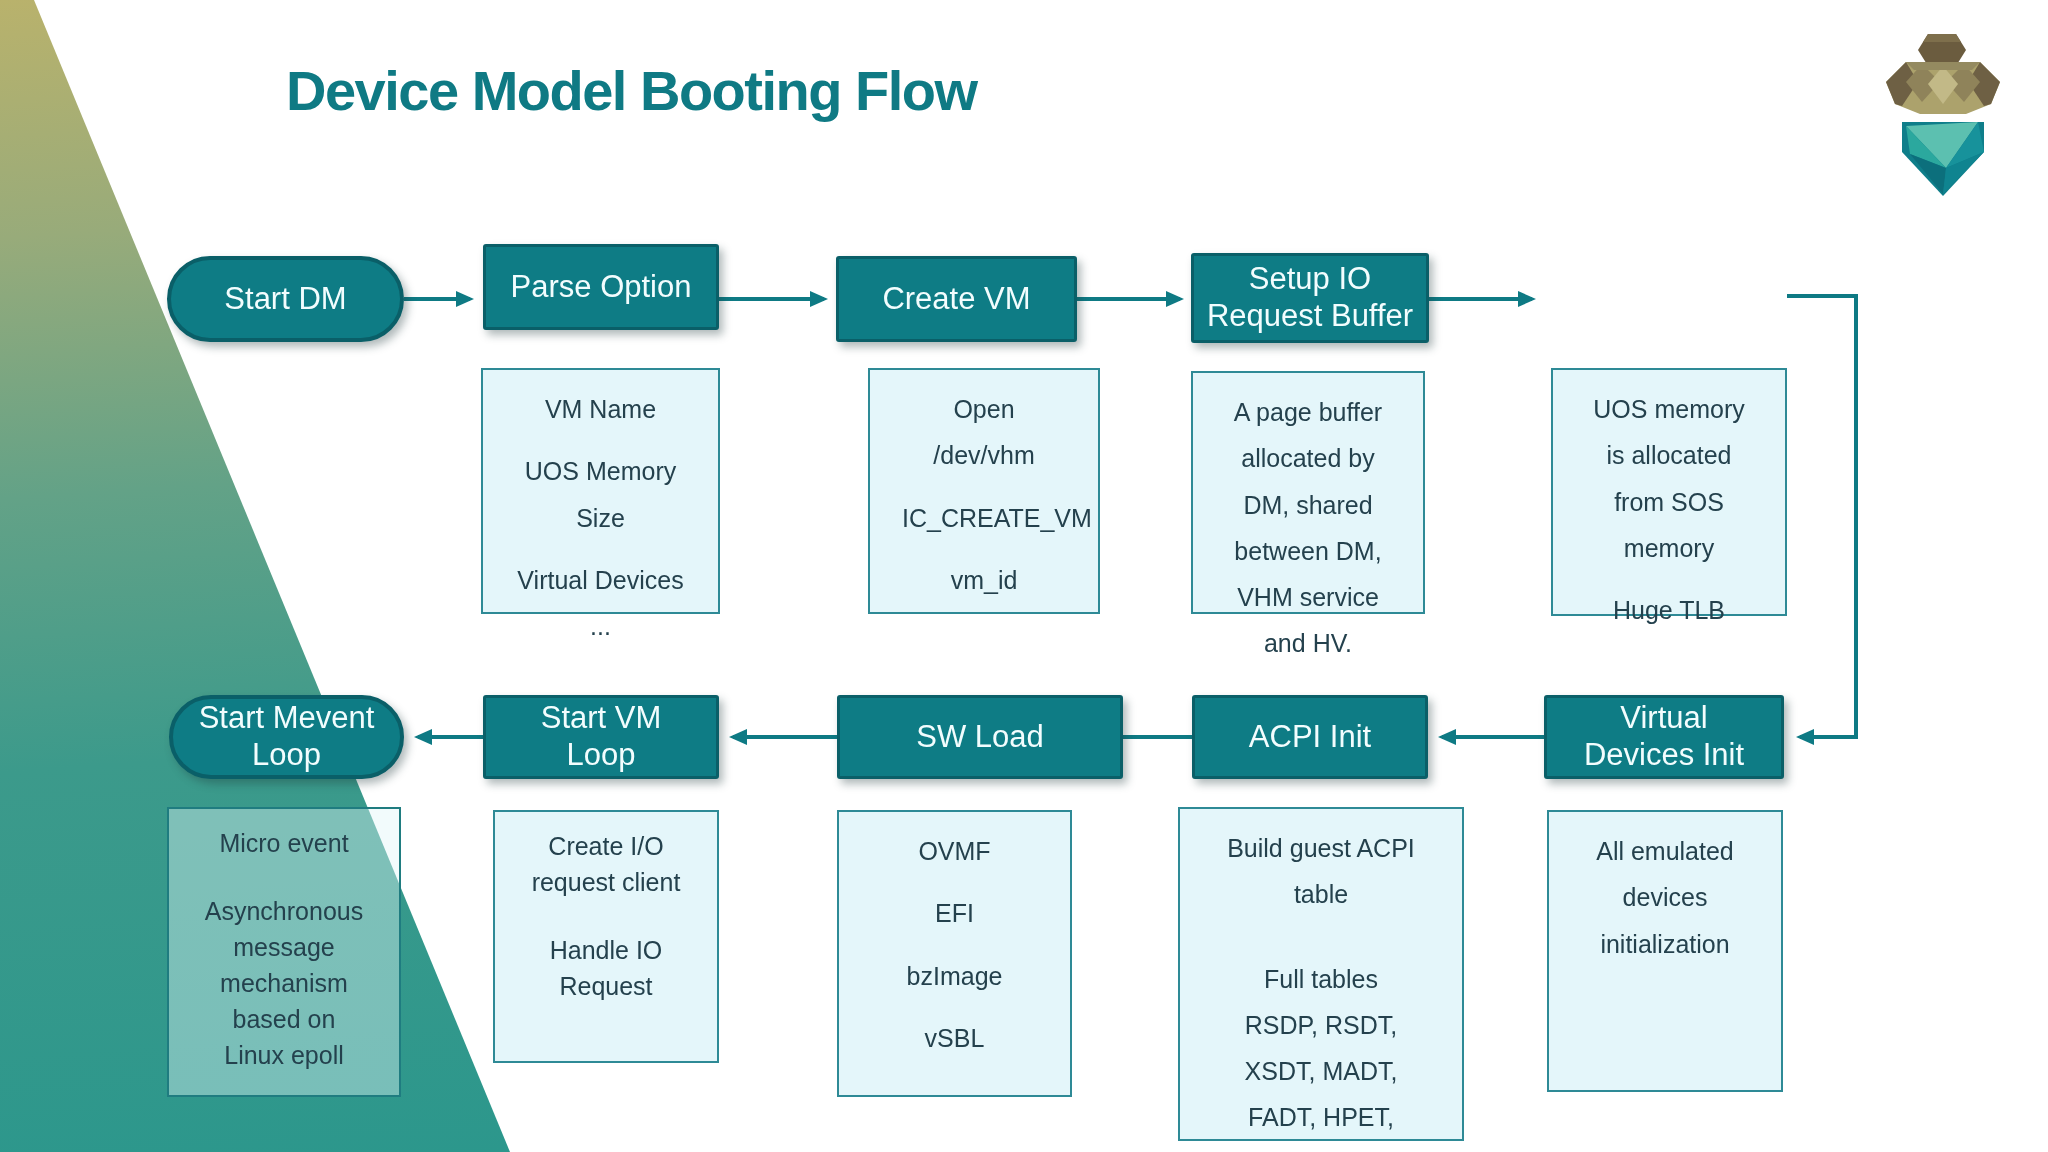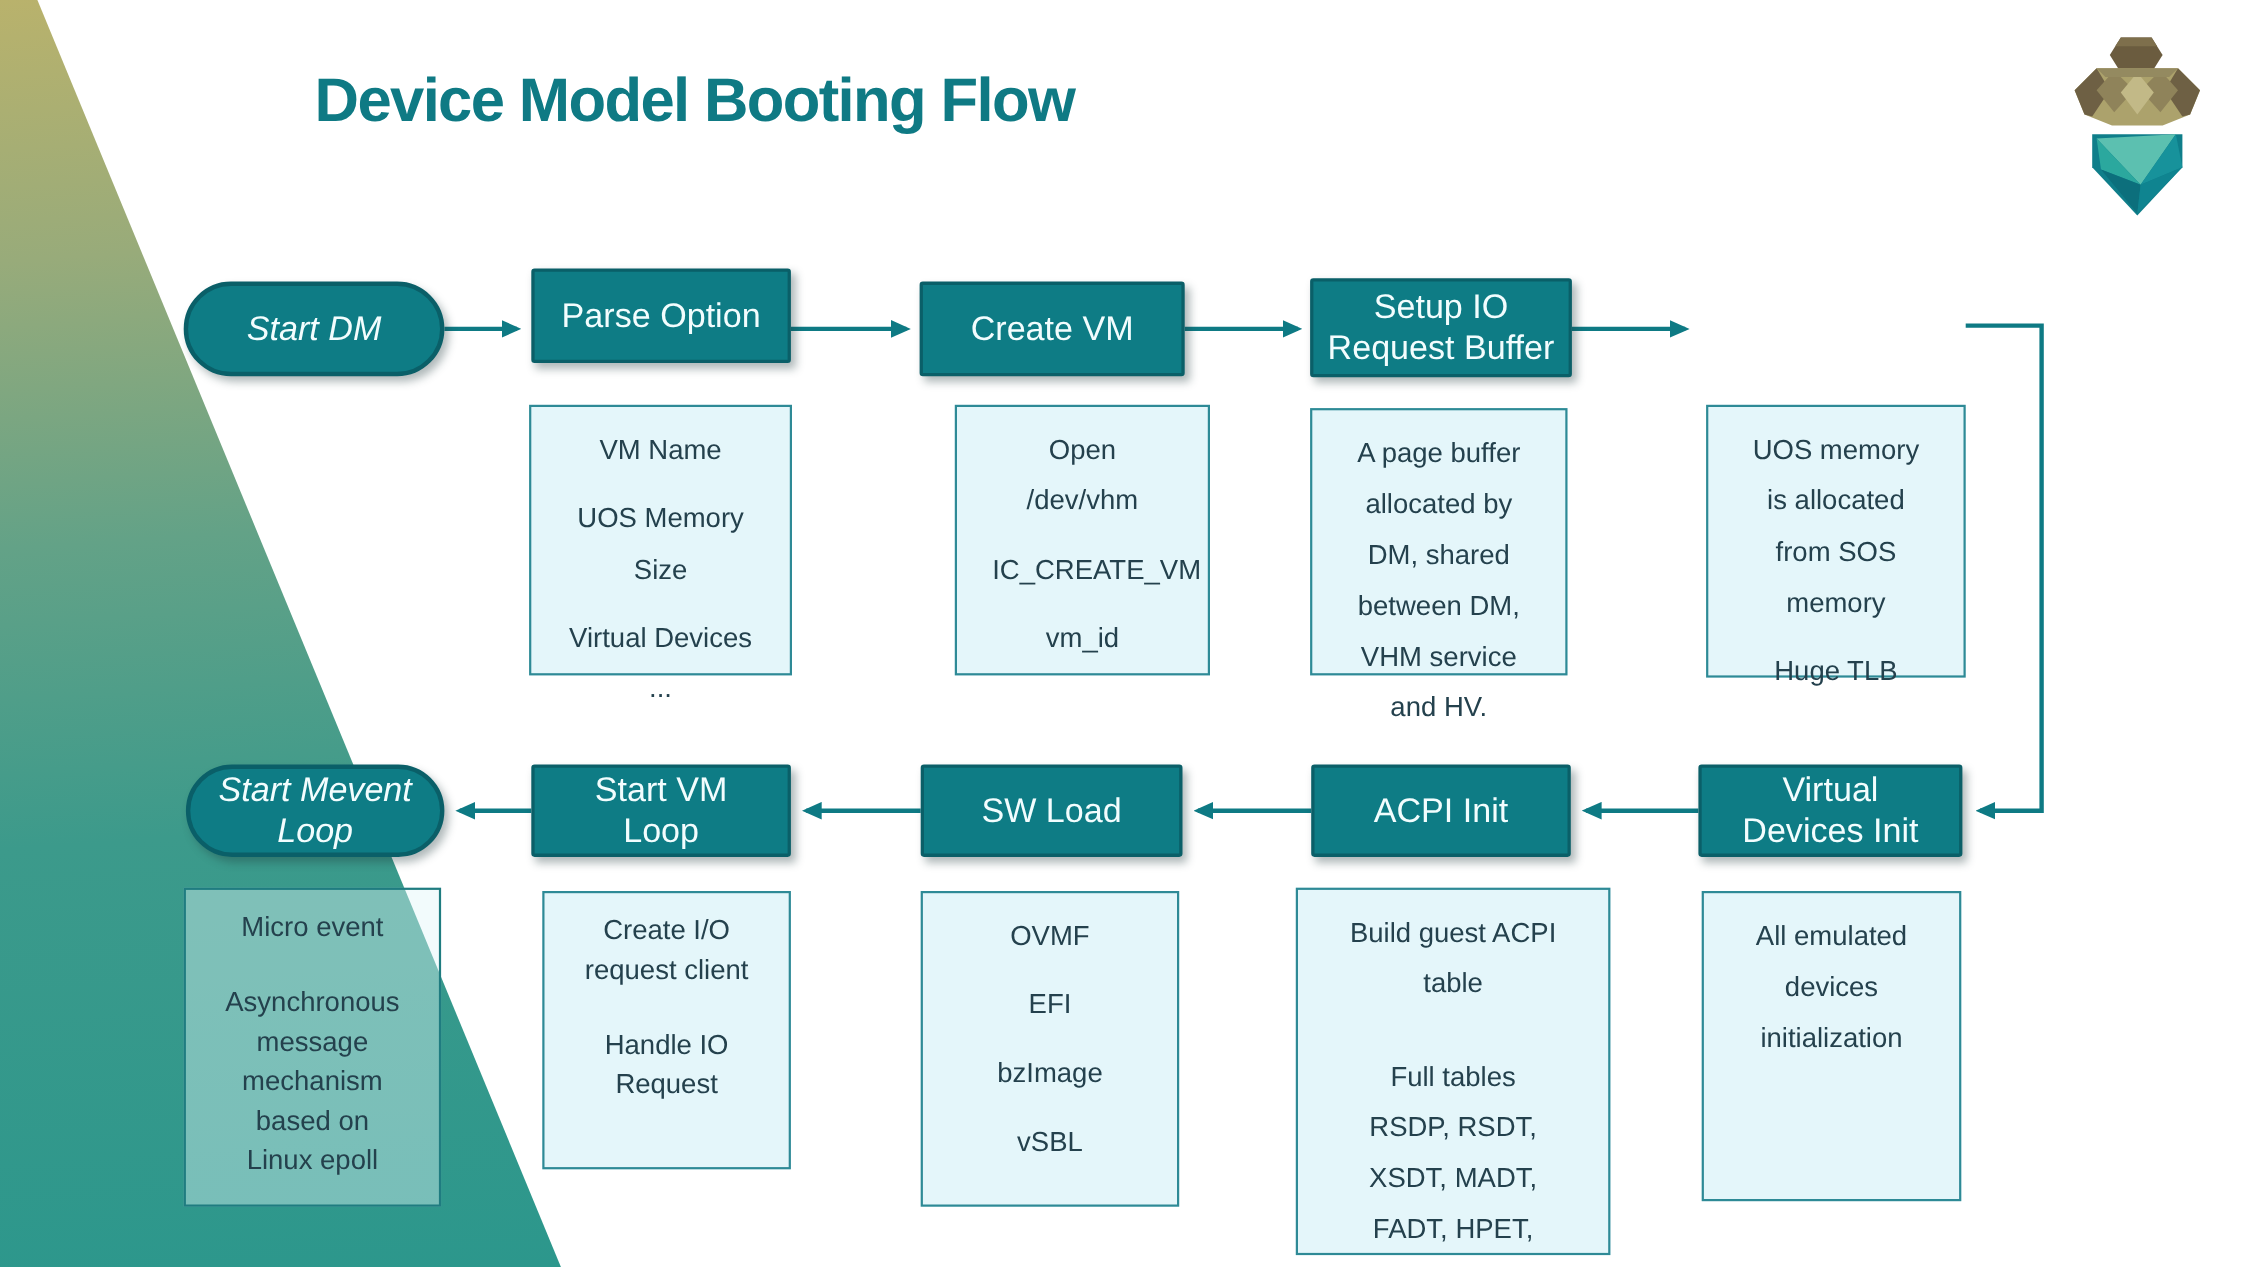--- a/index.html
+++ b/index.html
@@ -16,21 +16,21 @@
   .title{
     position:absolute;left:286px;top:58px;margin:0;
     font-size:56px;font-weight:700;letter-spacing:-1.5px;color:#0f7a84;
   }
   .node{
     position:absolute;display:flex;align-items:center;justify-content:center;
     background:#0e7c85;border:3px solid #0a5f68;border-radius:3px;
     color:#f2fdfe;font-size:31px;text-align:center;line-height:1.18;
     box-shadow:4px 5px 8px rgba(30,55,58,.35);box-sizing:border-box;
   }
-  .node.pill{border-radius:46px;border-width:4px;font-style:italic;}
+  .node.pill{border-radius:46px;border-width:4px;}
   .node span{display:block;}
   .note{
     position:absolute;background:#e4f6fa;border:2px solid #2e8a96;
     color:#24414d;font-size:25px;line-height:1.85;
     padding:16px 32px;box-sizing:border-box;text-align:center;
   }
   .note.tight{line-height:1.44;}
   .note.glass{background:rgba(224,246,249,0.42);border-color:#1f7c80;}
   .note p{margin:0;}
   .note p.sp{margin-bottom:16px;}
@@ -119,21 +119,21 @@
     <p class="sp">UOS memory is allocated from SOS memory</p>
     <p>Huge TLB</p>
   </div>
 
   <div class="node pill" style="left:169px;top:695px;width:235px;height:84px">
     <span style="max-width:190px">Start Mevent Loop</span>
   </div>
   <div class="node" style="left:483px;top:695px;width:236px;height:84px">
     <span style="max-width:135px">Start VM Loop</span>
   </div>
-  <div class="node" style="left:837px;top:695px;width:238px;height:84px">
+  <div class="node" style="left:837px;top:695px;width:286px;height:84px">
     <span>SW Load</span>
   </div>
   <div class="node" style="left:1192px;top:695px;width:236px;height:84px">
     <span>ACPI Init</span>
   </div>
   <div class="node" style="left:1544px;top:695px;width:240px;height:84px">
     <span style="max-width:180px">Virtual Devices Init</span>
   </div>
 
   <div class="note tight glass" style="left:167px;top:807px;width:234px;height:290px">

